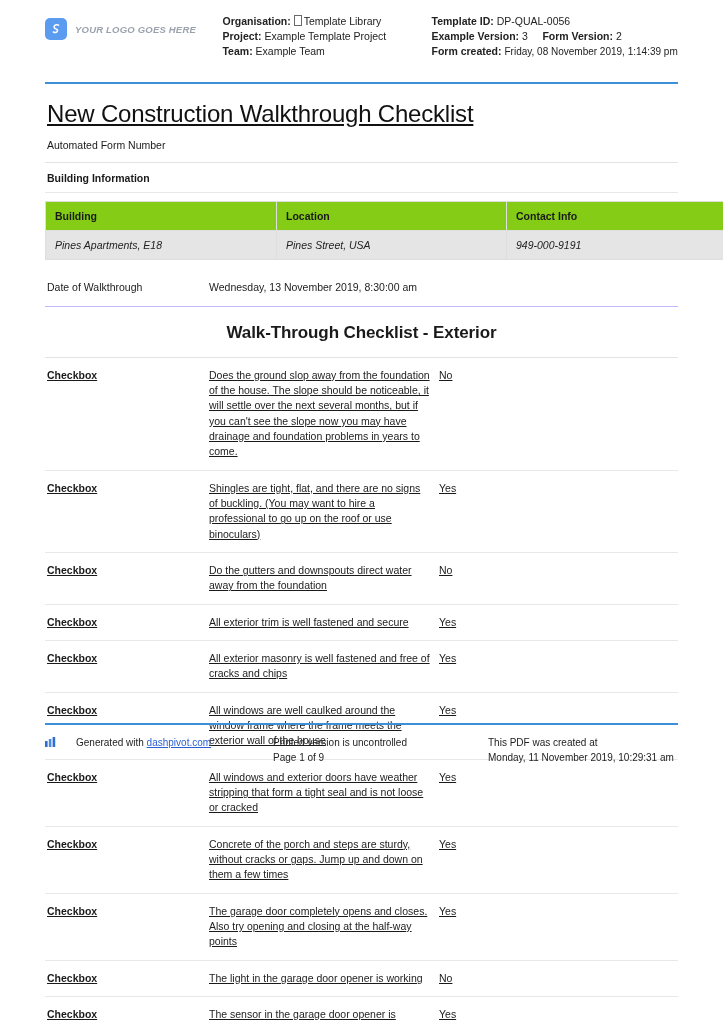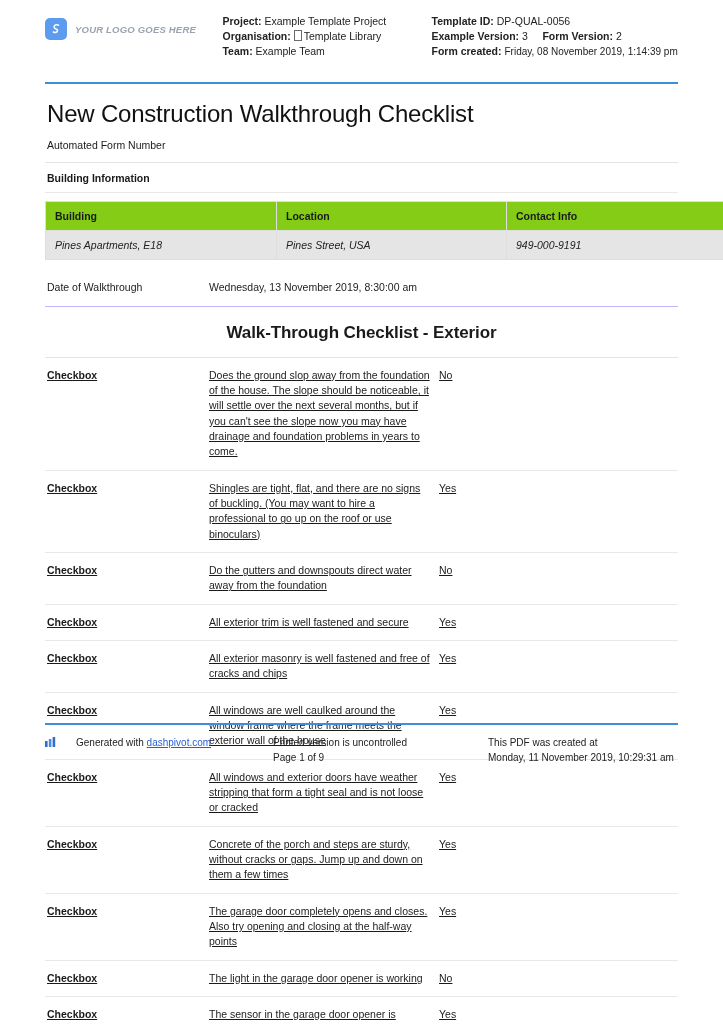--- a/index.html
+++ b/index.html
@@ -80,20 +80,21 @@
     margin-top: 10px;
   }
 
   
   .doc-title {
     font-size: 24px;
     font-weight: normal;
     letter-spacing: -0.2px;
     margin: 16px 0 0 2px;
     color: #111;
+    text-decoration: underline;
   }
 
   
   .field-row {
     display: flex;
     align-items: flex-start;
     padding: 10px 2px 9px 2px;
     border-bottom: 1px solid #e3e3e3;
     font-size: 10.5px;
   }
@@ -222,26 +223,26 @@
         <svg width="14" height="14" viewBox="0 0 14 14">
           <path d="M9.6 3.2 C8.1 2.2 6.2 2.6 5.4 3.9 C4.6 5.2 5.4 6.3 6.8 6.9
                    C8.2 7.5 9.0 8.3 8.3 9.4 C7.6 10.5 5.8 10.9 4.4 10.0" fill="none" stroke="#ffffff" stroke-width="1.5" stroke-linecap="round"></path>
         </svg>
       </span>
       <span class="logo-text">YOUR LOGO GOES HERE</span>
     </div>
 
     <div class="meta-col left">
       <div>
+        <b>Organisation:</b>
+        <span class="tofu"></span><span>Template Library</span>
+      </div>
+      <div>
         <b>Project:</b>
         <span>Example Template Project</span>
-      </div>
-      <div>
-        <b>Organisation:</b>
-        <span class="tofu"></span><span>Template Library</span>
       </div>
       <div>
         <b>Team:</b>
         <span>Example Team</span>
       </div>
     </div>
 
     <div class="meta-col right">
       <div>
         <b>Template ID:</b>

